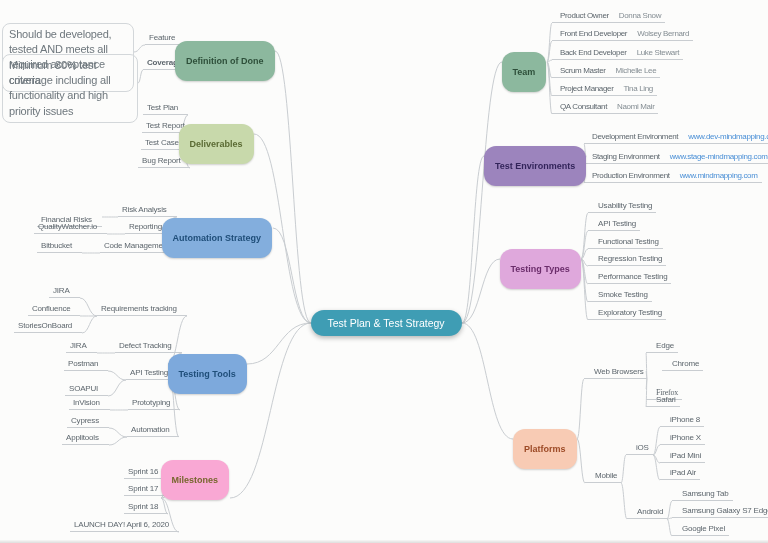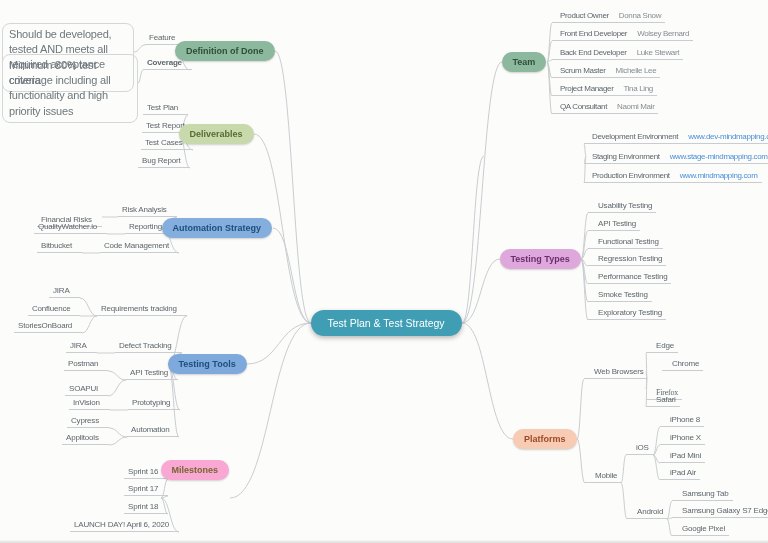--- a/index.html
+++ b/index.html
@@ -40,21 +40,21 @@
     white-space: normal;
     color: #6e777d;
     border: 1px solid #d3d7da;
     border-radius: 8px;
     padding: 3px 6px;
     z-index: 1;
   }
   .branch {
     font-size: 9px;
     font-weight: bold;
-    padding: 5px 11px;
+    padding: 15px 11px;
     border-radius: 12px;
     box-shadow: 0 1px 2px rgba(0,0,0,0.18);
     z-index: 3;
   }
   .center {
     font-size: 10.5px;
     padding: 7px 17px;
     border-radius: 15px;
     box-shadow: 0 2px 5px rgba(0,0,0,0.28);
     z-index: 3;
@@ -202,20 +202,21 @@
       <span class="val">Michelle Lee</span>
     </div>
     <div class="node pair side-r" style="top: 82px; left: 552px;">
       <span class="lbl">Project Manager</span>
       <span class="val">Tina Ling</span>
     </div>
     <div class="node pair side-r" style="top: 100px; left: 552px;">
       <span class="lbl">QA Consultant</span>
       <span class="val">Naomi Mair</span>
     </div>
+    <div class="node branch side-r" style="background: rgb(156, 132, 189); color: rgb(50, 36, 90); top: 146px; left: 484px;">Test Environments</div>
     <div class="node pair side-r" style="top: 130px; left: 584px;">
       <span class="lbl">Development Environment</span>
       <span class="val link">www.dev-mindmapping.com</span>
     </div>
     <div class="node pair side-r" style="top: 150px; left: 584px;">
       <span class="lbl">Staging Environment</span>
       <span class="val link">www.stage-mindmapping.com</span>
     </div>
     <div class="node pair side-r" style="top: 169px; left: 584px;">
       <span class="lbl">Production Environment</span>

